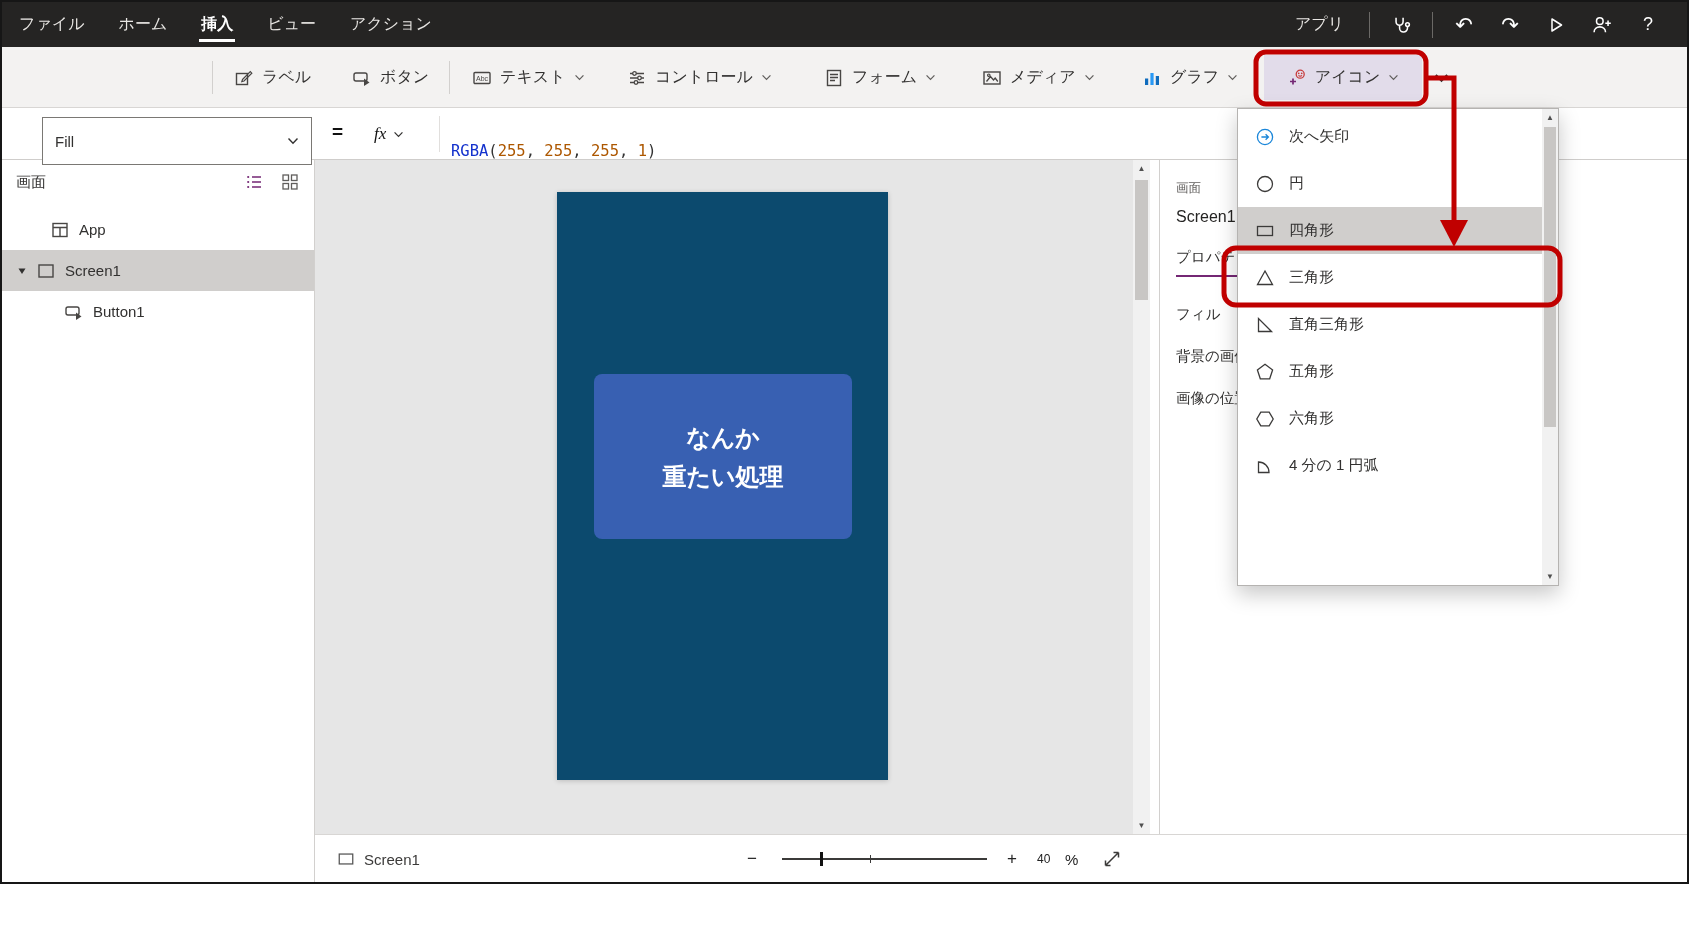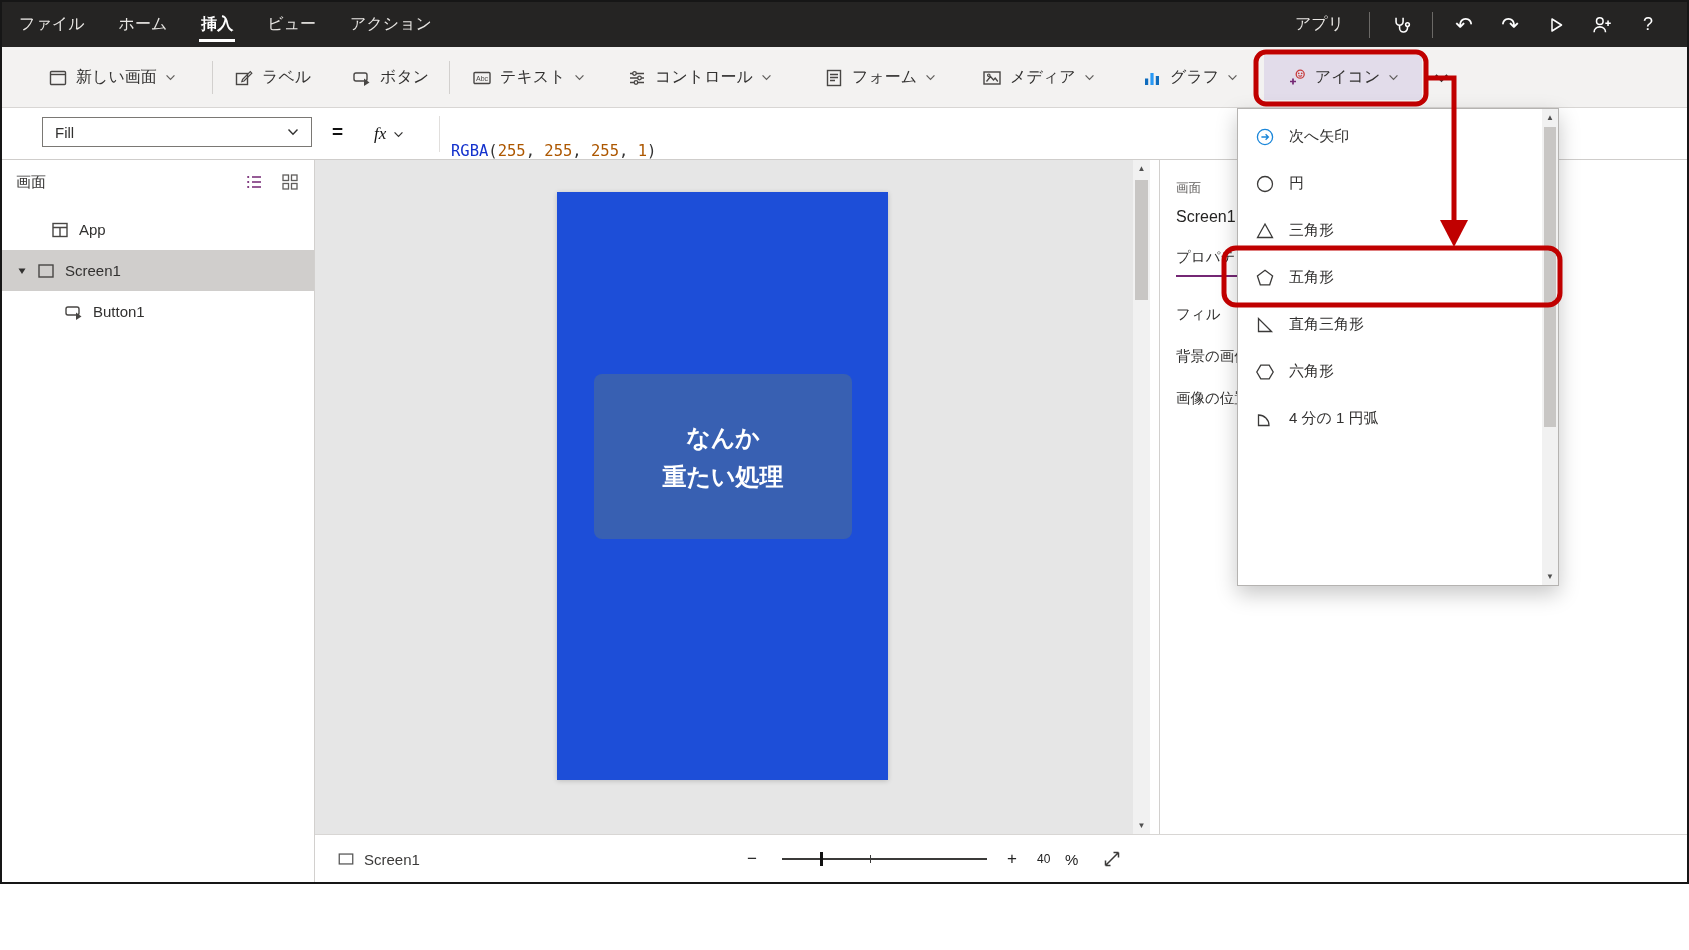--- a/index.html
+++ b/index.html
@@ -20,21 +20,21 @@
   
   .ribbon{position:absolute;left:0;top:45px;width:100%;height:61px;background:#f3f2f1;border-bottom:1px solid #d8d6d4;z-index:4}
   .rbtn{position:absolute;top:8px;height:45px;display:flex;align-items:center;gap:8px;padding:0 10px;
         font-size:16px;color:#323130;background:transparent;border:none;font-family:inherit}
   .rbtn.active{background:#e2dcea}
   .rdiv{position:absolute;top:14px;width:1px;height:33px;background:#d2d0ce}
   .chev{flex:none}
 
   
   .fbar{position:absolute;left:0;top:106px;width:100%;height:52px;background:#fff;border-bottom:1px solid #cfcdcb;z-index:3}
-  .prop-select{position:absolute;left:40px;top:9px;width:270px;height:30px;border:1px solid #7a7874;background:#fff;
+  .prop-select{position:absolute;left:40px;top:9px;width:270px;height:48px;border:1px solid #7a7874;background:#fff;
                display:flex;align-items:center;padding:0 12px;font-size:15px;color:#323130}
   .prop-select .chev{margin-left:auto}
   .feq{position:absolute;left:330px;top:13px;font-size:19px;font-weight:600;color:#111}
   .fxbox{position:absolute;left:372px;top:9px;height:34px;display:flex;align-items:center;gap:7px;font-size:17px;color:#111}
   .fxt{font-family:"Liberation Serif","DejaVu Serif",serif;font-style:italic;font-weight:normal}
   .fsep{position:absolute;left:437px;top:8px;width:1px;height:36px;background:#e1dfdd}
   .fcode{position:absolute;left:449px;top:0;height:52px;display:flex;align-items:flex-end;
          font-family:"DejaVu Sans Mono","Liberation Mono",monospace;font-size:15.5px;color:#333;white-space:pre}
   .tkf{color:#1432cd}.tkn{color:#ad5700}.tkp{color:#333}
 
@@ -46,21 +46,21 @@
   .hicon{width:24px;height:24px;display:flex;align-items:center;justify-content:center}
   .searchbox{margin:0 6px;height:34px;border:1px solid #696765;display:flex;align-items:center;padding:0 10px;gap:9px;background:#fff}
   .searchbox input{border:none;outline:none;font-size:14px;flex:1;color:#323130;font-family:inherit}
   .searchbox input::placeholder{color:#767574}
   .tree{margin-top:5px}
   .trow{height:41px;display:flex;align-items:center;gap:9px;font-size:15px;color:#323130}
   .trow.sel{background:#d0cecc}
 
   
   .cv{position:absolute;left:313px;top:158px;width:835px;height:674px;background:#e6e6e6;z-index:1}
-  .artboard{position:absolute;left:242px;top:32px;width:331px;height:588px;background:#1d4ed8;box-shadow:0 1px 5px rgba(0,0,0,.18)}
+  .artboard{position:absolute;left:242px;top:32px;width:331px;height:588px;background:#0c4a6e;box-shadow:0 1px 5px rgba(0,0,0,.18)}
   .appbtn{position:absolute;left:37px;top:182px;width:258px;height:165px;background:#3860b2;border-radius:8px;color:#fff;
           display:flex;flex-direction:column;align-items:center;justify-content:center;
           font-size:24px;font-weight:bold;line-height:39px;text-align:center}
   .vscroll{position:absolute;left:1131px;top:158px;width:17px;height:674px;background:#f1f1f1;z-index:2}
   .sarr{position:absolute;left:0;width:17px;height:17px;display:flex;align-items:center;justify-content:center;font-size:8px;color:#4f4f4f}
   .sarr.up{top:0}.sarr.down{bottom:0}
   .sthumb{position:absolute;left:2px;top:20px;width:13px;height:120px;background:#c8c6c4}
 
   
   .rpanel{position:absolute;left:1157px;top:158px;right:0;height:674px;background:#fff;border-left:1px solid #d2d0ce;z-index:2}
@@ -121,30 +121,20 @@
         <svg width="22" height="22" viewBox="0 0 20 20">
             <circle cx="8" cy="6.5" r="3" fill="none" stroke="#fff" stroke-width="1.4"></circle>
             <path d="M2.8 16.5 c0-3 2.3-4.8 5.2-4.8 s5.2 1.8 5.2 4.8 M15.5 6 v5 M13 8.5 h5" fill="none" stroke="#fff" stroke-width="1.4"></path>
           </svg>
       </span>
       <span class="ticon" style="font-size:18px">?</span>
     </div>
   </div>
 
   <div class="ribbon">
-    <button class="rbtn" style="left:36px">
-      <svg class="ric" width="20" height="20" viewBox="0 0 20 20">
-          <rect x="2.5" y="3.5" width="15" height="13" rx="1" fill="none" stroke="#484644" stroke-width="1.4"></rect>
-          <path d="M2.5 6.5 H17.5" fill="none" stroke="#484644" stroke-width="1.4"></path>
-        </svg>
-      <span>新しい画面</span>
-      <svg class="chev" width="11" height="7" viewBox="0 0 12 8">
-          <path d="M1.5 1.5 L6 6.2 L10.5 1.5" fill="none" stroke="#605e5c" stroke-width="1.4"></path>
-        </svg>
-    </button>
     <div class="rdiv" style="left:210px"></div>
     <button class="rbtn" style="left:222px">
       <svg class="ric" width="20" height="20" viewBox="0 0 20 20">
           <rect x="2.5" y="5.5" width="11" height="11" fill="none" stroke="#484644" stroke-width="1.4"></rect>
           <path d="M8.5 11.5 L16.3 3.7 L17.8 5.2 L10 13 L7.8 13.7 Z" fill="none" stroke="#484644" stroke-width="1.2"></path>
         </svg>
       <span>ラベル</span>
     </button>
     <button class="rbtn" style="left:340px">
       <svg class="ric" width="20" height="20" viewBox="0 0 20 20">
@@ -346,37 +336,43 @@
           <path d="M6.4 10 H13.2 M10.6 7.2 L13.4 10 L10.6 12.8" fill="none" stroke="#1a86d9" stroke-width="1.3"></path>
         </svg>
       <span>次へ矢印</span>
     </div>
     <div class="ditem">
       <svg width="20" height="20" viewBox="0 0 20 20">
           <circle cx="10" cy="10" r="7.5" fill="none" stroke="#3b3a39" stroke-width="1.3"></circle>
         </svg>
       <span>円</span>
     </div>
+    <div class="ditem hl">
+      <svg width="20" height="20" viewBox="0 0 20 20">
+          <rect x="2.5" y="5.5" width="15" height="9" fill="none" stroke="#3b3a39" stroke-width="1.3"></rect>
+        </svg>
+      <span>四角形</span>
+    </div>
     <div class="ditem">
       <svg width="20" height="20" viewBox="0 0 20 20">
           <polygon points="10,3 17.5,16.5 2.5,16.5" fill="none" stroke="#3b3a39" stroke-width="1.3"></polygon>
         </svg>
       <span>三角形</span>
     </div>
     <div class="ditem">
       <svg width="20" height="20" viewBox="0 0 20 20">
+          <polygon points="3.5,3.5 3.5,16.5 16.5,16.5" fill="none" stroke="#3b3a39" stroke-width="1.3"></polygon>
+        </svg>
+      <span>直角三角形</span>
+    </div>
+    <div class="ditem">
+      <svg width="20" height="20" viewBox="0 0 20 20">
           <polygon points="10,2.2 17.6,7.9 14.7,16.8 5.3,16.8 2.4,7.9" fill="none" stroke="#3b3a39" stroke-width="1.3"></polygon>
         </svg>
       <span>五角形</span>
-    </div>
-    <div class="ditem">
-      <svg width="20" height="20" viewBox="0 0 20 20">
-          <polygon points="3.5,3.5 3.5,16.5 16.5,16.5" fill="none" stroke="#3b3a39" stroke-width="1.3"></polygon>
-        </svg>
-      <span>直角三角形</span>
     </div>
     <div class="ditem">
       <svg width="20" height="20" viewBox="0 0 20 20">
           <polygon points="5.8,3.2 14.2,3.2 18.2,10 14.2,16.8 5.8,16.8 1.8,10" fill="none" stroke="#3b3a39" stroke-width="1.3"></polygon>
         </svg>
       <span>六角形</span>
     </div>
     <div class="ditem">
       <svg width="20" height="20" viewBox="0 0 20 20">
           <path d="M3.5 16.5 V6 A10.5 10.5 0 0 1 14 16.5 Z" fill="none" stroke="#3b3a39" stroke-width="1.3"></path>

